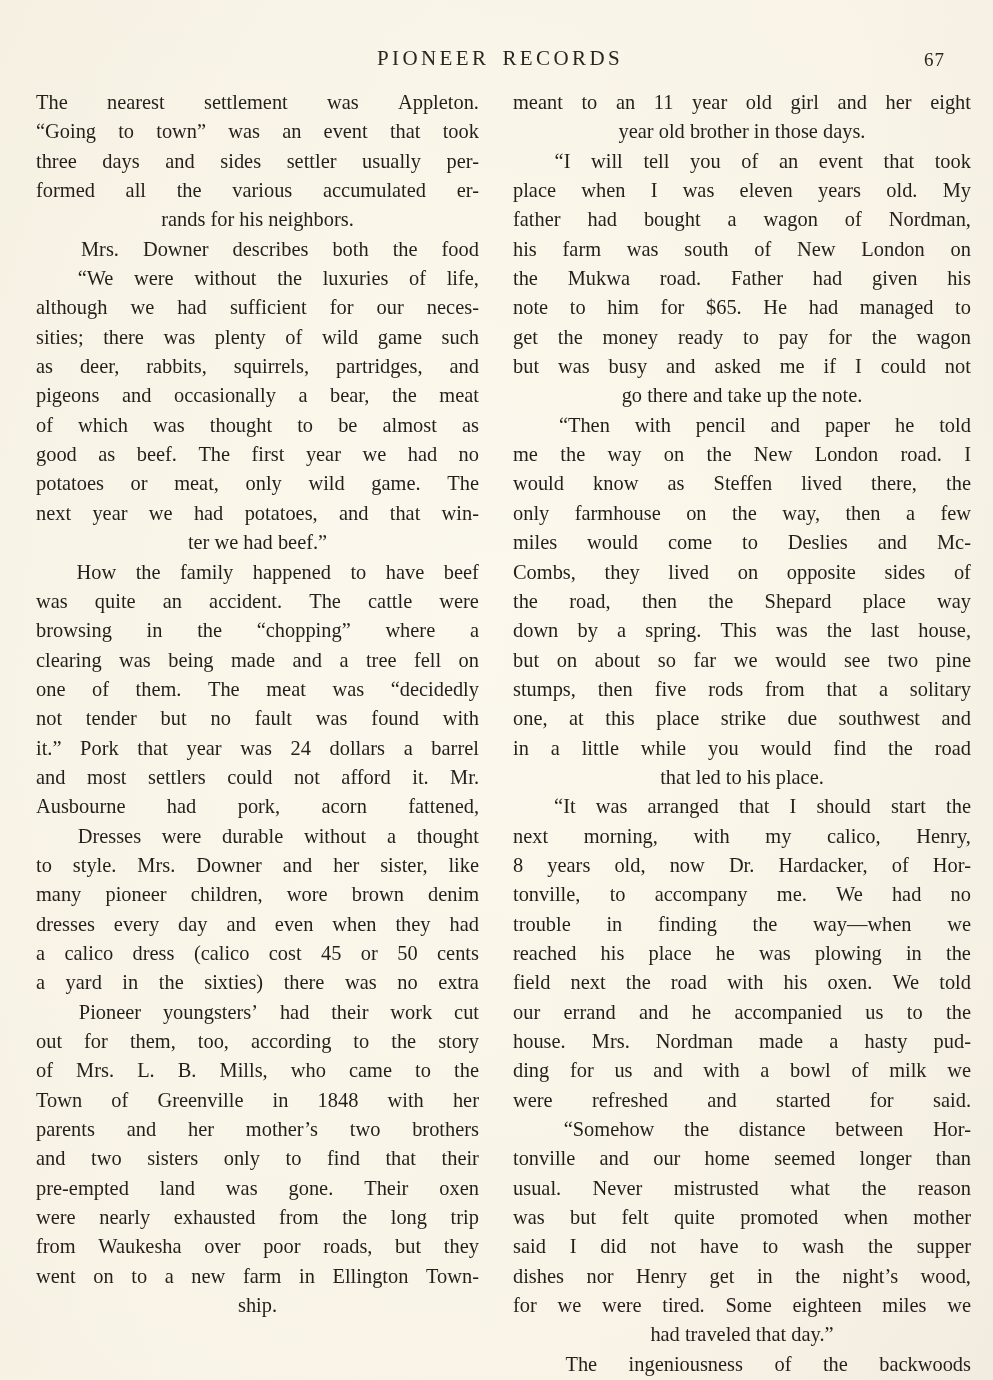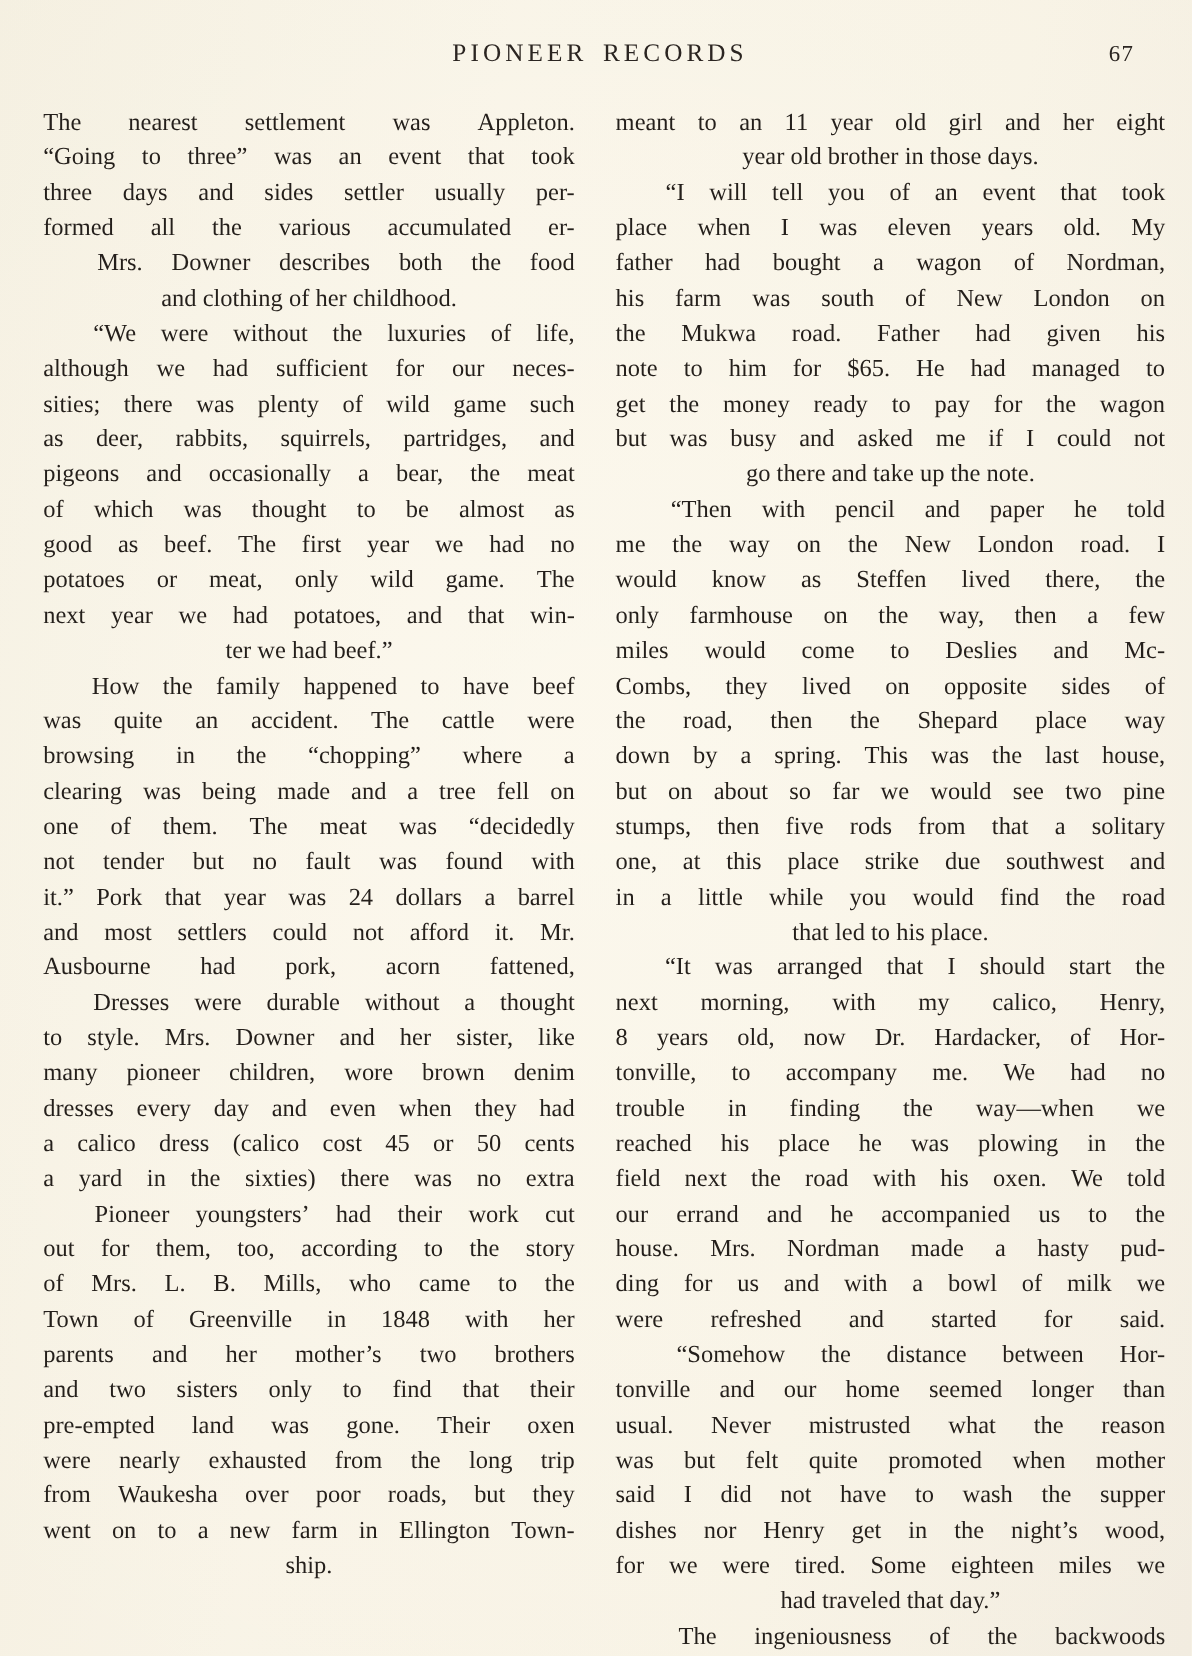--- a/index.html
+++ b/index.html
@@ -21,21 +21,21 @@
     position: absolute;
     inset: 0;
     background:
       radial-gradient(ellipse 120% 95% at 50% 45%, rgba(255,252,243,0.55) 0%, rgba(247,242,228,0) 70%),
       linear-gradient(100deg, #f4efe0 0%, #f8f3e6 35%, #f7f2e4 70%, #f2ece0 100%);
   }
   .running-head {
     position: absolute;
     left: 55px;
     right: 48px;
-    top: 32px;
+    top: 46px;
     height: 32px;
   }
   .head-title {
     position: absolute;
     left: 50%;
     top: 0;
     transform: translateX(-50%);
     font-size: 21px;
     letter-spacing: 3.4px;
     color: #2b2521;
@@ -96,27 +96,27 @@
 
   <div class="running-head">
     <div class="head-title"><span>PIONEER</span><span class="gap"></span><span>RECORDS</span></div>
     <div class="folio">67</div>
   </div>
 
   <div class="columns">
     <div class="col left" id="col-left">
         <div class="p">
           <div class="ln just"><span class="w">The</span><span class="w">nearest</span><span class="w">settlement</span><span class="w">was</span><span class="w">Appleton.</span></div>
-          <div class="ln just"><span class="w">“Going</span><span class="w">to</span><span class="w">three”</span><span class="w">was</span><span class="w">an</span><span class="w">event</span><span class="w">that</span><span class="w">took</span></div>
+          <div class="ln just"><span class="w">“Going</span><span class="w">to</span><span class="w">town”</span><span class="w">was</span><span class="w">an</span><span class="w">event</span><span class="w">that</span><span class="w">took</span></div>
           <div class="ln just"><span class="w">three</span><span class="w">days</span><span class="w">and</span><span class="w">sides</span><span class="w">settler</span><span class="w">usually</span><span class="w">per-</span></div>
           <div class="ln just"><span class="w">formed</span><span class="w">all</span><span class="w">the</span><span class="w">various</span><span class="w">accumulated</span><span class="w">er-</span></div>
+          <div class="ln last"><span class="w">rands for his neighbors.</span></div>
         </div>
         <div class="p">
           <div class="ln just"><span class="ind"></span><span class="w">Mrs.</span><span class="w">Downer</span><span class="w">describes</span><span class="w">both</span><span class="w">the</span><span class="w">food</span></div>
-          <div class="ln last"><span class="w">and clothing of her childhood.</span></div>
         </div>
         <div class="p">
           <div class="ln just"><span class="ind"></span><span class="w">“We</span><span class="w">were</span><span class="w">without</span><span class="w">the</span><span class="w">luxuries</span><span class="w">of</span><span class="w">life,</span></div>
           <div class="ln just"><span class="w">although</span><span class="w">we</span><span class="w">had</span><span class="w">sufficient</span><span class="w">for</span><span class="w">our</span><span class="w">neces-</span></div>
           <div class="ln just"><span class="w">sities;</span><span class="w">there</span><span class="w">was</span><span class="w">plenty</span><span class="w">of</span><span class="w">wild</span><span class="w">game</span><span class="w">such</span></div>
           <div class="ln just"><span class="w">as</span><span class="w">deer,</span><span class="w">rabbits,</span><span class="w">squirrels,</span><span class="w">partridges,</span><span class="w">and</span></div>
           <div class="ln just"><span class="w">pigeons</span><span class="w">and</span><span class="w">occasionally</span><span class="w">a</span><span class="w">bear,</span><span class="w">the</span><span class="w">meat</span></div>
           <div class="ln just"><span class="w">of</span><span class="w">which</span><span class="w">was</span><span class="w">thought</span><span class="w">to</span><span class="w">be</span><span class="w">almost</span><span class="w">as</span></div>
           <div class="ln just"><span class="w">good</span><span class="w">as</span><span class="w">beef.</span><span class="w">The</span><span class="w">first</span><span class="w">year</span><span class="w">we</span><span class="w">had</span><span class="w">no</span></div>
           <div class="ln just"><span class="w">potatoes</span><span class="w">or</span><span class="w">meat,</span><span class="w">only</span><span class="w">wild</span><span class="w">game.</span><span class="w">The</span></div>

